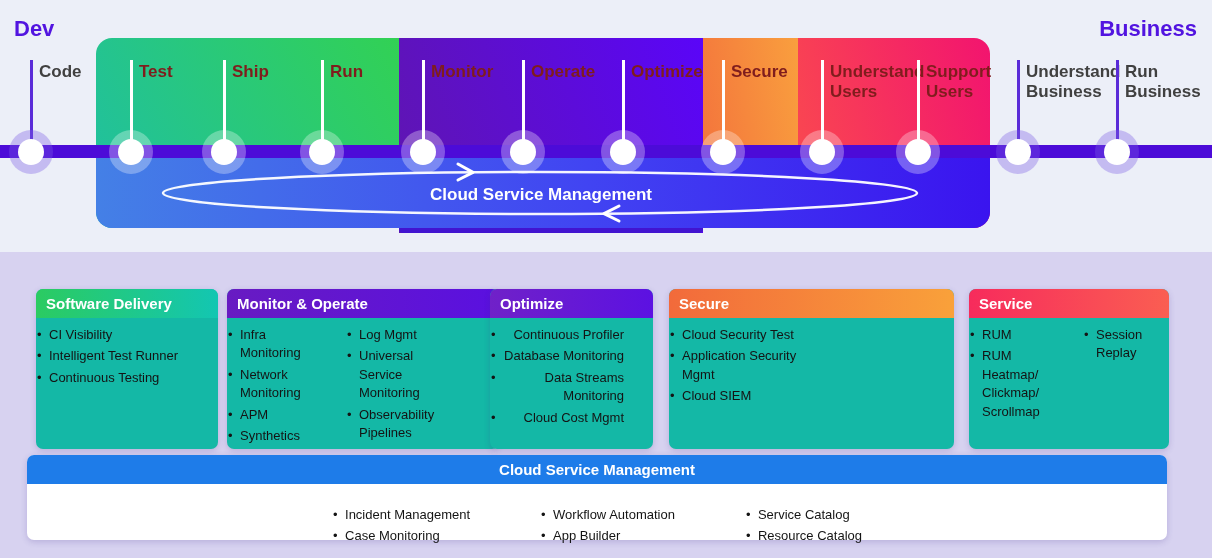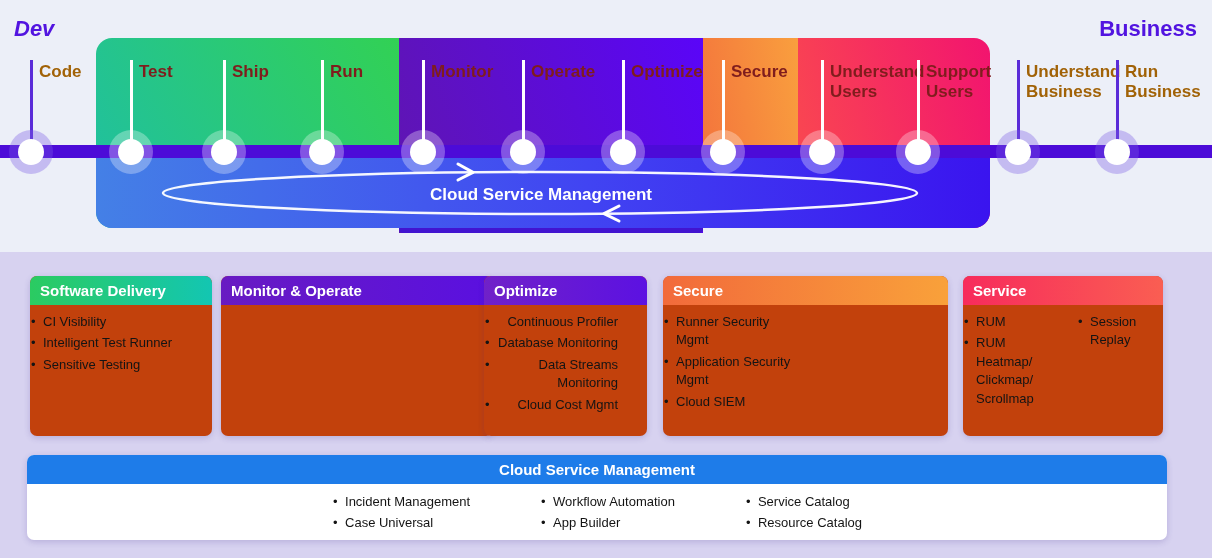--- a/index.html
+++ b/index.html
@@ -4,21 +4,21 @@
 <style>
   html,body{margin:0;padding:0;}
   body{font-family:"Liberation Sans",sans-serif;}
   #canvas{position:relative;width:1212px;height:558px;overflow:hidden;background:#ECEFF8;}
 
   
   .bg-bottom{position:absolute;left:0;top:252px;width:1212px;height:306px;background:#D7D2F0;}
 
   
   .corner-title{position:absolute;top:16px;font-size:22px;font-weight:bold;color:#5214E0;}
-  .corner-title.dev{left:14px;font-style:italic;}
+  .corner-title.dev{left:14px;}
   .corner-title.biz{right:15px;}
 
   
   .block{position:absolute;top:38px;height:190px;}
   .block.green {left:96px;width:303px;border-radius:16px 0 0 16px;
     background:linear-gradient(60deg,#1FBFA4,#32D154);}
   .block.purple{left:399px;width:304px;height:195px;
     background:linear-gradient(70deg,#5F16AE,#5A05F8);}
   .block.orange{left:703px;width:95px;
     background:linear-gradient(80deg,#F3703C,#F99F3E);}
@@ -39,28 +39,28 @@
   
   .stage{position:absolute;top:0;left:var(--x);width:0;z-index:4;}
   .stage-line{position:absolute;left:-1.5px;top:60px;width:3px;height:92px;background:#fff;}
   .s-light .stage-line{background:#5A2BD8;}
   .stage-halo{position:absolute;left:-22px;top:129.5px;width:44px;height:44px;border-radius:50%;
     background:rgba(255,255,255,0.30);}
   .s-light .stage-halo{background:rgba(124,92,230,0.35);}
   .stage-dot{position:absolute;left:-13px;top:138.5px;width:26px;height:26px;border-radius:50%;background:#fff;}
   .stage-label{position:absolute;left:8px;top:62px;font-size:17px;font-weight:bold;color:#7f1d1d;
     line-height:1.18;white-space:pre-line;}
-  .s-light .stage-label{color:#a16207;}
+  .s-light .stage-label{color:#404040;}
 
   .purple-foot{position:absolute;left:399px;top:227px;width:304px;height:6px;background:#4214D0;
     border-radius:0 0 4px 4px;}
 
   
-  .card{position:absolute;top:276px;border-radius:7px;background:#c2410c;
-    box-shadow:0 2px 6px rgba(60,40,140,0.20);}
+  .card{position:absolute;top:289px;border-radius:7px;background:#14b8a6;
+    box-shadow:0 2px 6px rgba(60,40,140,0.20);margin-left:6px;}
   .card-head{height:29px;line-height:29px;border-radius:7px 7px 0 0;color:#fff;
     font-size:15px;font-weight:bold;padding-left:10px;}
   .card.c1{left:30px;width:182px;height:160px;}
   .card.c2{left:221px;width:272px;height:160px;}
   .card.c3{left:484px;width:163px;height:160px;}
   .card.c4{left:663px;width:285px;height:160px;}
   .card.c5{left:963px;width:200px;height:160px;}
   .c1 .card-head{background:linear-gradient(90deg,#2BCB61,#13C6B2);}
   .c2 .card-head{background:linear-gradient(90deg,#681BC2,#5A10E0);}
   .c3 .card-head{background:linear-gradient(90deg,#7021C8,#5C11E2);}
@@ -76,21 +76,21 @@
   .c3 .col1{width:134px;text-align:right;}
   .c4 .col1{width:128px;} .c4 .col2{width:118px;}
   .c5 .col1{width:90px;}  .c5 .col2{width:70px;}
   .c1 .col1{width:160px;}
 
   
   .csm-bar{position:absolute;left:27px;top:455px;width:1140px;height:85px;border-radius:7px;
     background:#fff;box-shadow:0 2px 6px rgba(60,40,140,0.20);}
   .csm-head{height:29px;line-height:29px;border-radius:7px 7px 0 0;background:#1E7CE9;
     color:#fff;font-size:15px;font-weight:bold;text-align:center;}
-  .csm-body{display:flex;justify-content:center;gap:70px;padding-top:9px;}
+  .csm-body{display:flex;justify-content:center;gap:70px;padding-top:22px;}
 </style>
 </head>
 <body>
 
 <div id="canvas">
   <div class="bg-bottom"></div>
 
   <div class="corner-title dev">Dev</div>
   <div class="corner-title biz">Business</div>
 
@@ -187,46 +187,59 @@
     <div class="stage-label">Run
 Business</div>
   </div>
 
   <div class="card c1">
     <div class="card-head">Software Delivery</div>
     <div class="card-body">
       <ul class="blist col1">
         <li>CI Visibility</li>
         <li>Intelligent Test Runner</li>
-        <li>Sensitive Testing</li>
+        <li>Continuous Testing</li>
       </ul>
     </div>
   </div>
 
   <div class="card c2">
     <div class="card-head">Monitor &amp; Operate</div>
+    <div class="card-body">
+      <ul class="blist col1">
+        <li>Infra Monitoring</li>
+        <li>Network Monitoring</li>
+        <li>APM</li>
+        <li>Synthetics</li>
+      </ul>
+      <ul class="blist col2">
+        <li>Log Mgmt</li>
+        <li>Universal Service Monitoring</li>
+        <li>Observability Pipelines</li>
+      </ul>
+    </div>
   </div>
 
   <div class="card c3">
     <div class="card-head">Optimize</div>
     <div class="card-body">
       <ul class="blist col1">
         <li>Continuous Profiler</li>
         <li>Database Monitoring</li>
         <li>Data Streams Monitoring</li>
         <li>Cloud Cost Mgmt</li>
       </ul>
     </div>
   </div>
 
   <div class="card c4">
     <div class="card-head">Secure</div>
     <div class="card-body">
       <ul class="blist col1">
-        <li>Runner Security Mgmt</li>
+        <li>Cloud Security Test</li>
         <li>Application Security Mgmt</li>
         <li>Cloud SIEM</li>
       </ul>
     </div>
   </div>
 
   <div class="card c5">
     <div class="card-head">Service</div>
     <div class="card-body">
       <ul class="blist col1">
@@ -237,21 +250,21 @@
         <li>Session Replay</li>
       </ul>
     </div>
   </div>
 
   <div class="csm-bar">
     <div class="csm-head">Cloud Service Management</div>
     <div class="csm-body">
       <ul class="blist">
         <li>Incident Management</li>
-        <li>Case Universal</li>
+        <li>Case Monitoring</li>
       </ul>
       <ul class="blist">
         <li>Workflow Automation</li>
         <li>App Builder</li>
       </ul>
       <ul class="blist">
         <li>Service Catalog</li>
         <li>Resource Catalog</li>
       </ul>
     </div>

